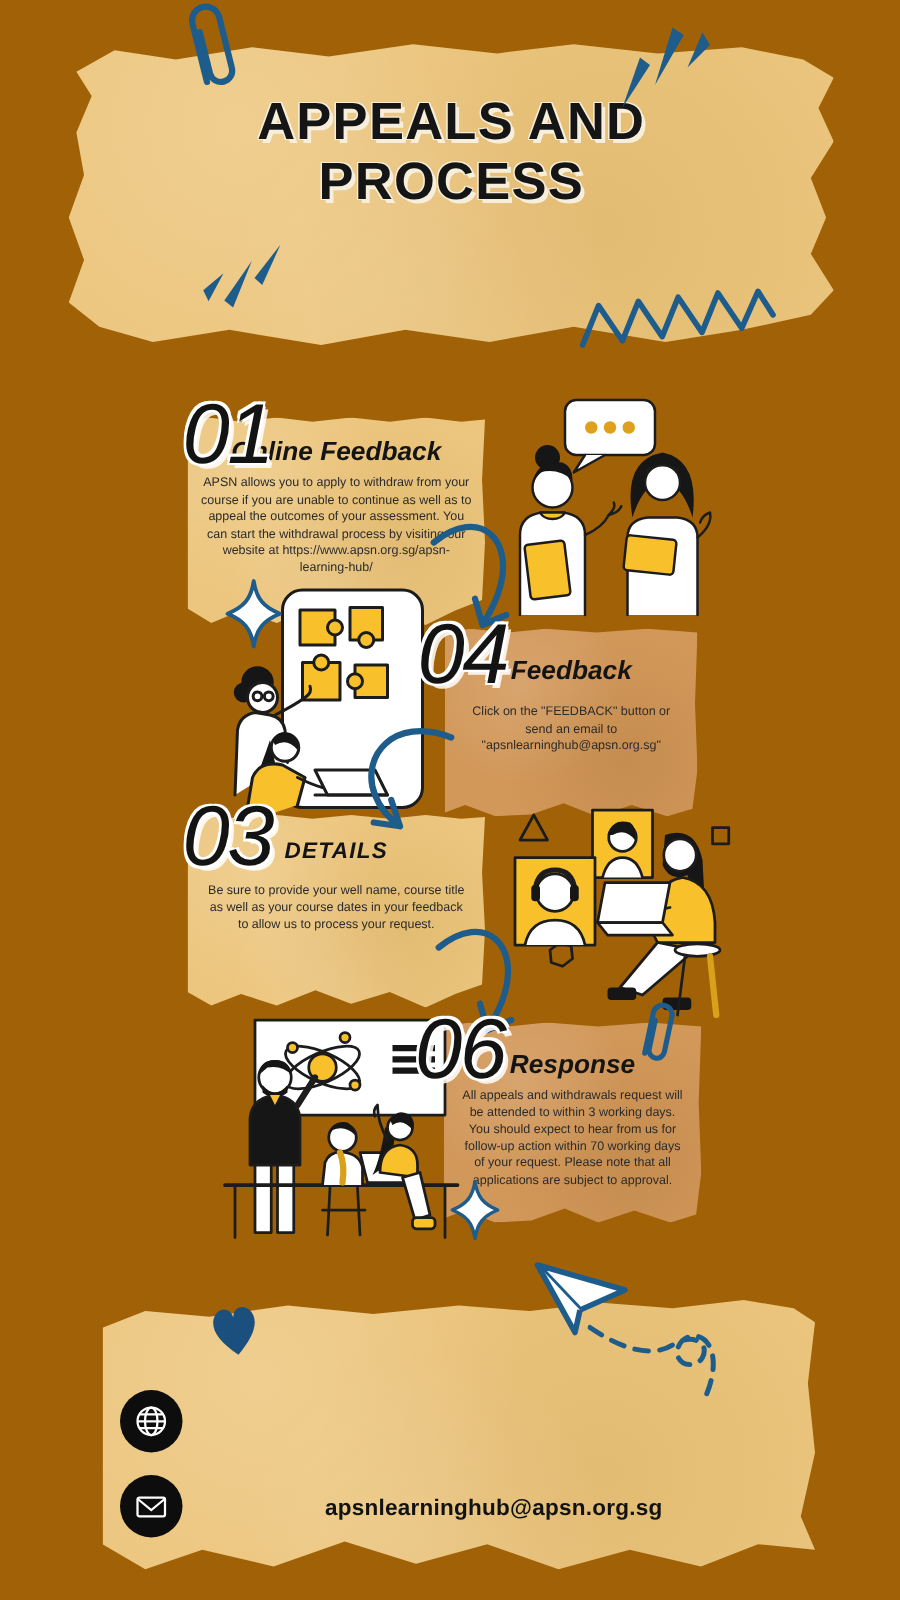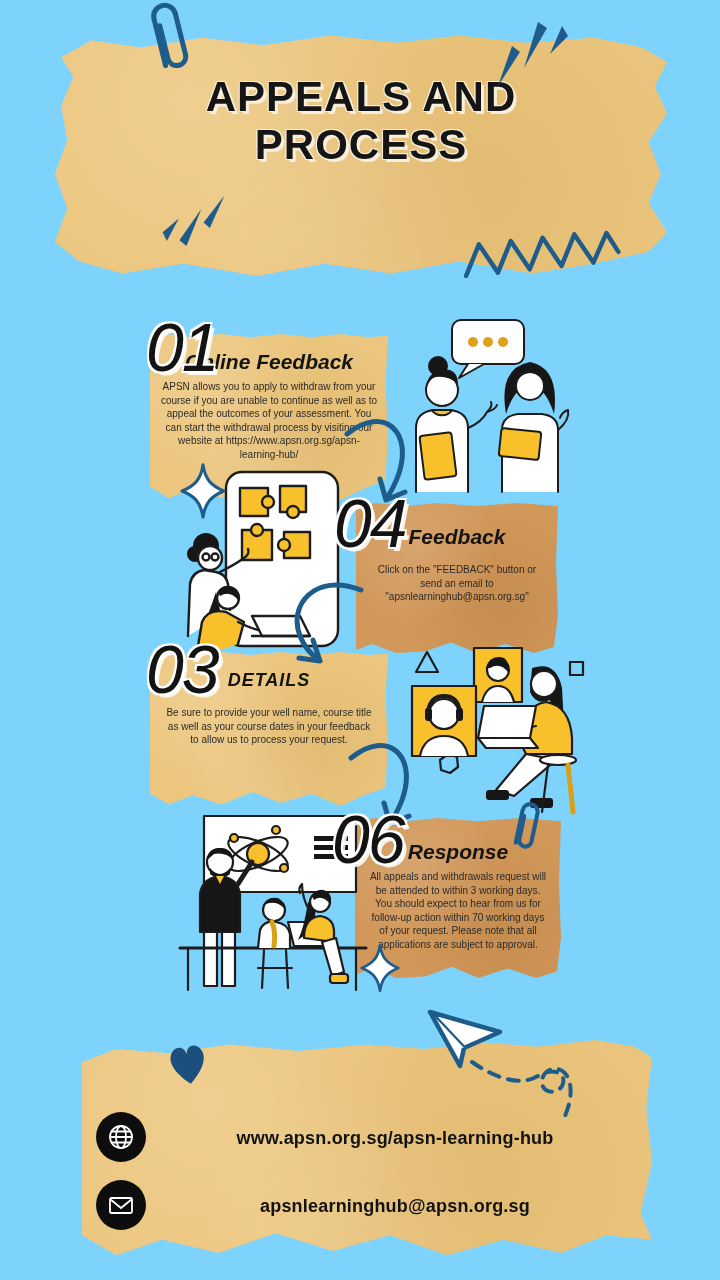--- a/index.html
+++ b/index.html
@@ -1,16 +1,16 @@
 <!DOCTYPE html>
 <html><head>
 <meta charset="utf-8">
 <style>
   html,body{margin:0;padding:0;background:#ffffff;}
-  .canvas{position:relative;width:720px;height:1280px;background:#7dd3fc;overflow:hidden;
+  .canvas{position:relative;width:720px;height:1280px;background:#a16207;overflow:hidden;
           font-family:"Liberation Sans",sans-serif;color:#1a1a1a;}
   .abs{position:absolute;}
   
   .paper{position:absolute;background:#ecc67e;
          background-image:radial-gradient(circle at 22% 28%,rgba(255,255,255,.14),transparent 45%),
                           radial-gradient(circle at 70% 62%,rgba(146,96,24,.10),transparent 55%),
                           radial-gradient(circle at 45% 85%,rgba(255,255,255,.10),transparent 40%);}
   .paper.dark{background:#d2985a;
          background-image:radial-gradient(circle at 30% 30%,rgba(255,255,255,.12),transparent 45%),
                           radial-gradient(circle at 72% 70%,rgba(120,70,15,.14),transparent 55%);}
@@ -290,21 +290,20 @@
     </svg>
   </div>
 
   <div class="badge" style="left:96px;top:1112px;z-index:4">
     <svg width="30" height="30" viewBox="0 0 30 30" fill="none" stroke="#fff" stroke-width="1.8">
       <circle cx="15" cy="15" r="11"></circle>
       <ellipse cx="15" cy="15" rx="5" ry="11"></ellipse>
       <path d="M4,15 h22 M6,9.5 h18 M6,20.5 h18"></path>
     </svg>
   </div>
-  <div class="footer-line" style="top:1128px">www.apsn.org.sg/apsn-learning-hub</div>
 
   <div class="badge" style="left:96px;top:1180px;z-index:4">
     <svg width="30" height="30" viewBox="0 0 30 30" fill="none" stroke="#fff" stroke-width="1.8">
       <rect x="4" y="8" width="22" height="15" rx="1.5"></rect>
       <path d="M4,9 L15,18 L26,9"></path>
     </svg>
   </div>
   <div class="footer-line" style="top:1196px">apsnlearninghub@apsn.org.sg</div>
 
 </div>

